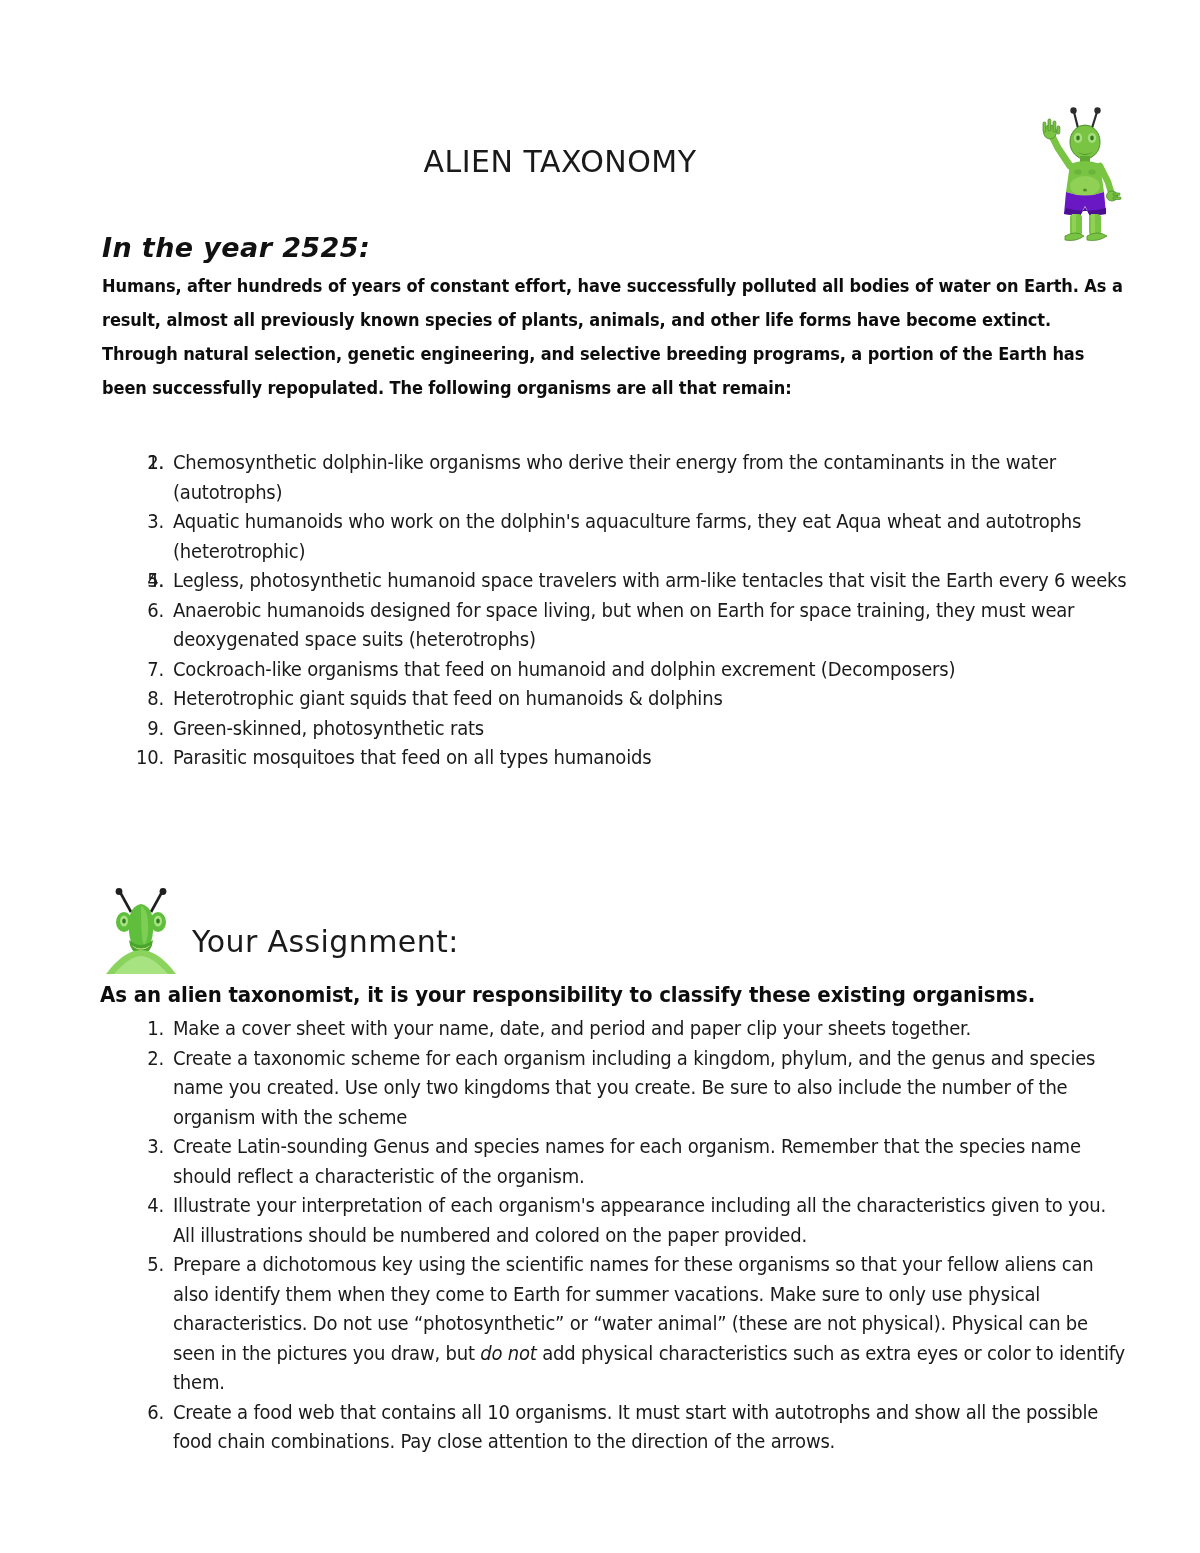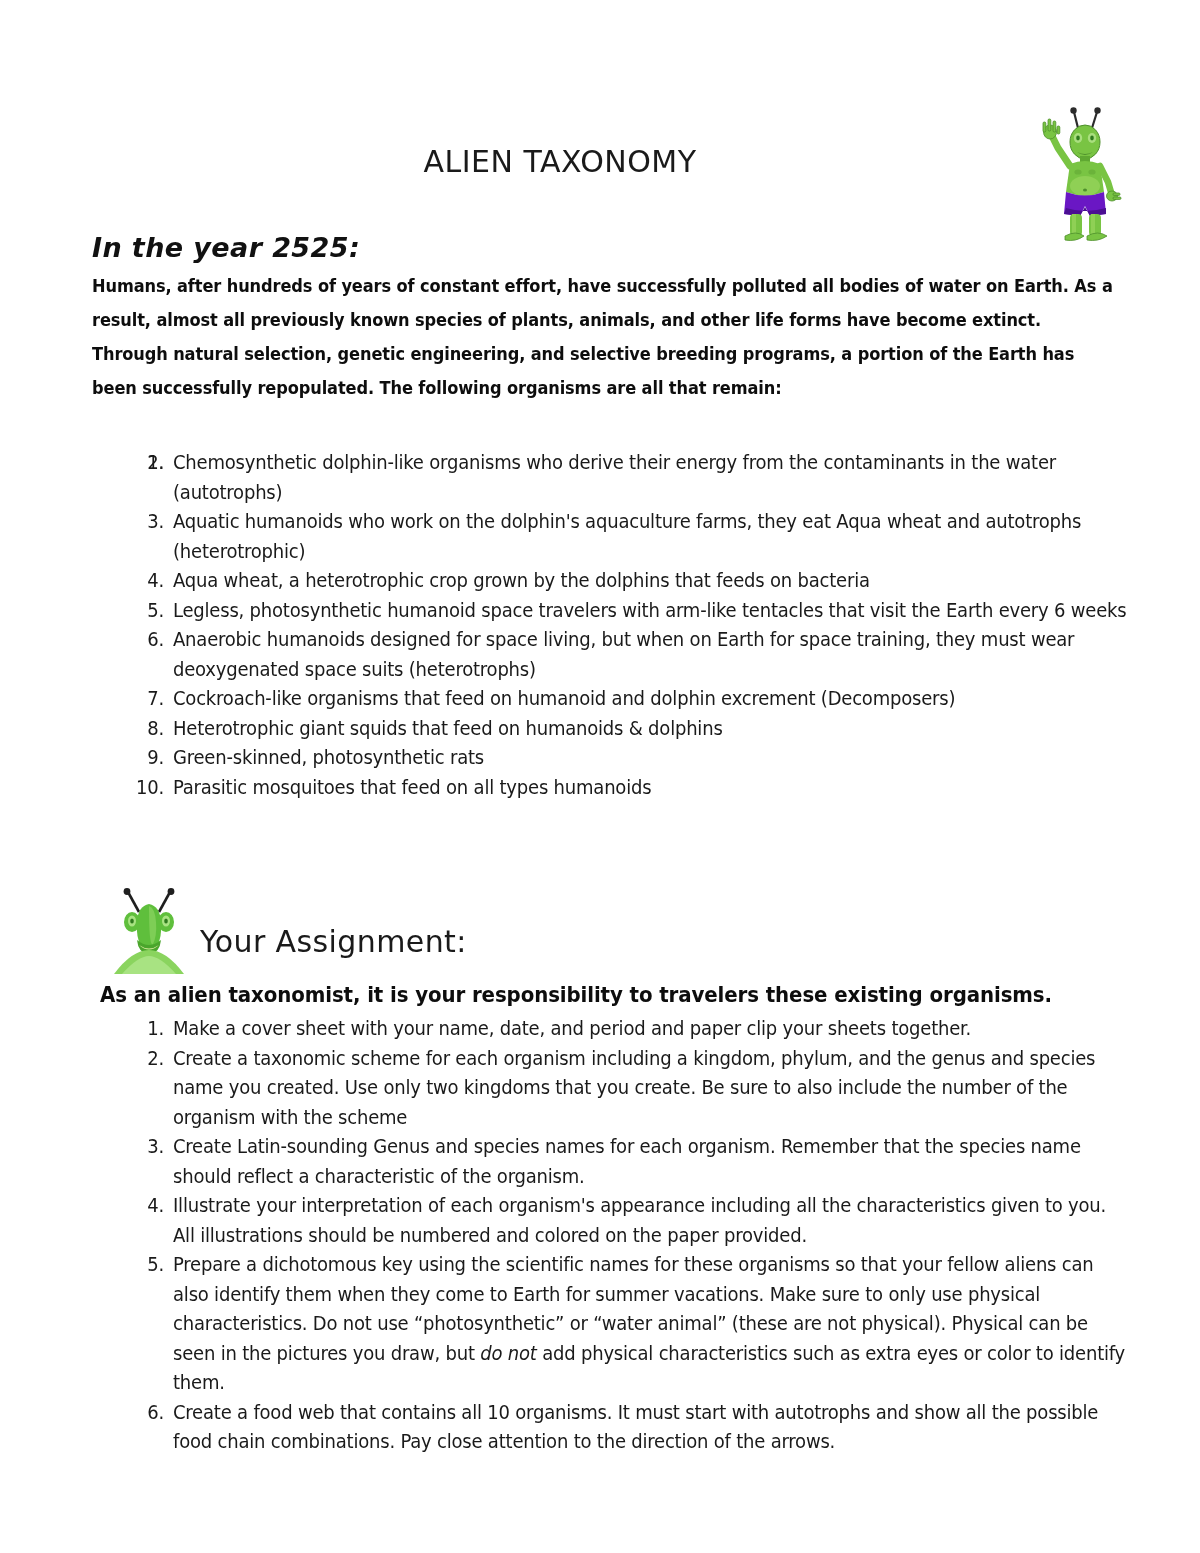--- a/index.html
+++ b/index.html
@@ -40,21 +40,21 @@
     position: absolute;
     left: 1034px;
     top: 62px;
     width: 104px;
     height: 150px;
   }
 
   
   .intro {
     position: absolute;
-    left: 92px;
+    left: 102px;
     top: 196px;
     width: 1022px;
   }
   .year-line {
     font-family: "DejaVu Sans", sans-serif;
     font-style: italic;
     font-weight: bold;
     font-size: 27px;
     letter-spacing: 0.4px;
     margin: 0 0 6px 0;
@@ -94,21 +94,21 @@
     position: absolute;
     left: 0;
     top: 0;
     width: 36px;
     text-align: right;
   }
 
   
   .assignment-head {
     position: absolute;
-    left: 108px;
+    left: 100px;
     top: 852px;
     width: 700px;
     height: 88px;
   }
   .alien-head-wrap {
     position: absolute;
     left: 0;
     top: 0;
     width: 82px;
     height: 86px;
@@ -240,21 +240,21 @@
 
   <div class="intro">
     <div class="year-line">In the year 2525:</div>
     <div class="intro-para">Humans, after hundreds of years of constant effort, have successfully polluted all bodies of water on Earth. As a result, almost all previously known species of plants, animals, and other life forms have become extinct. Through natural selection, genetic engineering, and selective breeding programs, a portion of the Earth has been successfully repopulated. The following organisms are all that remain:</div>
   </div>
 
   <ol class="organism-list" id="organism-list">
       <li><span class="num">1.</span></li>
       <li><span class="num">2.</span><span>Chemosynthetic dolphin-like organisms who derive their energy from the contaminants in the water (autotrophs)</span></li>
       <li><span class="num">3.</span><span>Aquatic humanoids who work on the dolphin's aquaculture farms, they eat Aqua wheat and autotrophs (heterotrophic)</span></li>
-      <li><span class="num">4.</span><span>Aqua wheat, a heterotrophic crop grown by the dolphins that feeds on bacteria</span></li>
+      <li><span class="num">4.</span></li>
       <li><span class="num">5.</span><span>Legless, photosynthetic humanoid space travelers with arm-like tentacles that visit the Earth every 6 weeks</span></li>
       <li><span class="num">6.</span><span>Anaerobic humanoids designed for space living, but when on Earth for space training, they must wear deoxygenated space suits (heterotrophs)</span></li>
       <li><span class="num">7.</span><span>Cockroach-like organisms that feed on humanoid and dolphin excrement (Decomposers)</span></li>
       <li><span class="num">8.</span><span>Heterotrophic giant squids that feed on humanoids &amp; dolphins</span></li>
       <li><span class="num">9.</span><span>Green-skinned, photosynthetic rats</span></li>
       <li><span class="num">10.</span><span>Parasitic mosquitoes that feed on all types humanoids</span></li>
     </ol>
 
   <div class="assignment-head">
     <div class="alien-head-wrap">
@@ -280,21 +280,21 @@
         <path d="M29 52 Q41 62 53 52 Q52 64 41 68 Q30 64 29 52 Z" fill="#4aa52c"></path>
         <path d="M31 57 Q41 64 51 57 Q41 66 31 57 Z" fill="#d6ea9a"></path>
 
         <path d="M6 86 Q24 62 41 62 Q58 62 76 86 Z" fill="#8ad45e"></path>
         <path d="M14 86 Q30 68 41 68 Q52 68 68 86 Z" fill="#a8e382"></path>
       </svg>
     </div>
     <div class="assignment-title">Your Assignment:</div>
   </div>
 
-  <div class="assignment-sub">As an alien taxonomist, it is your responsibility to travelers these existing organisms.</div>
+  <div class="assignment-sub">As an alien taxonomist, it is your responsibility to classify these existing organisms.</div>
 
   <ol class="task-list" id="task-list">
       <li><span class="num">1.</span><span>Make a cover sheet with your name, date, and period and paper clip your sheets together.</span></li>
       <li><span class="num">2.</span><span>Create a taxonomic scheme for each organism including a kingdom, phylum, and the genus and species name you created. Use only two kingdoms that you create. Be sure to also include the number of the organism with the scheme</span></li>
       <li><span class="num">3.</span><span>Create Latin-sounding Genus and species names for each organism. Remember that the species name should reflect a characteristic of the organism.</span></li>
       <li><span class="num">4.</span><span>Illustrate your interpretation of each organism's appearance including all the characteristics given to you.  All illustrations should be numbered and colored on the paper provided.</span></li>
       <li><span class="num">5.</span><span>Prepare a dichotomous key using the scientific names for these organisms so that your fellow aliens can also identify them when they come to Earth for summer vacations.  Make sure to only use physical characteristics.  Do not use “photosynthetic” or “water animal” (these are not physical).  Physical can be seen in the pictures you draw, but <span class="emph-donot">do not</span> add physical characteristics such as extra eyes or color to identify them.</span></li>
       <li><span class="num">6.</span><span>Create a food web that contains all 10 organisms.  It must start with autotrophs and show all the possible food chain combinations.  Pay close attention to the direction of the arrows.</span></li>
     </ol>
 

